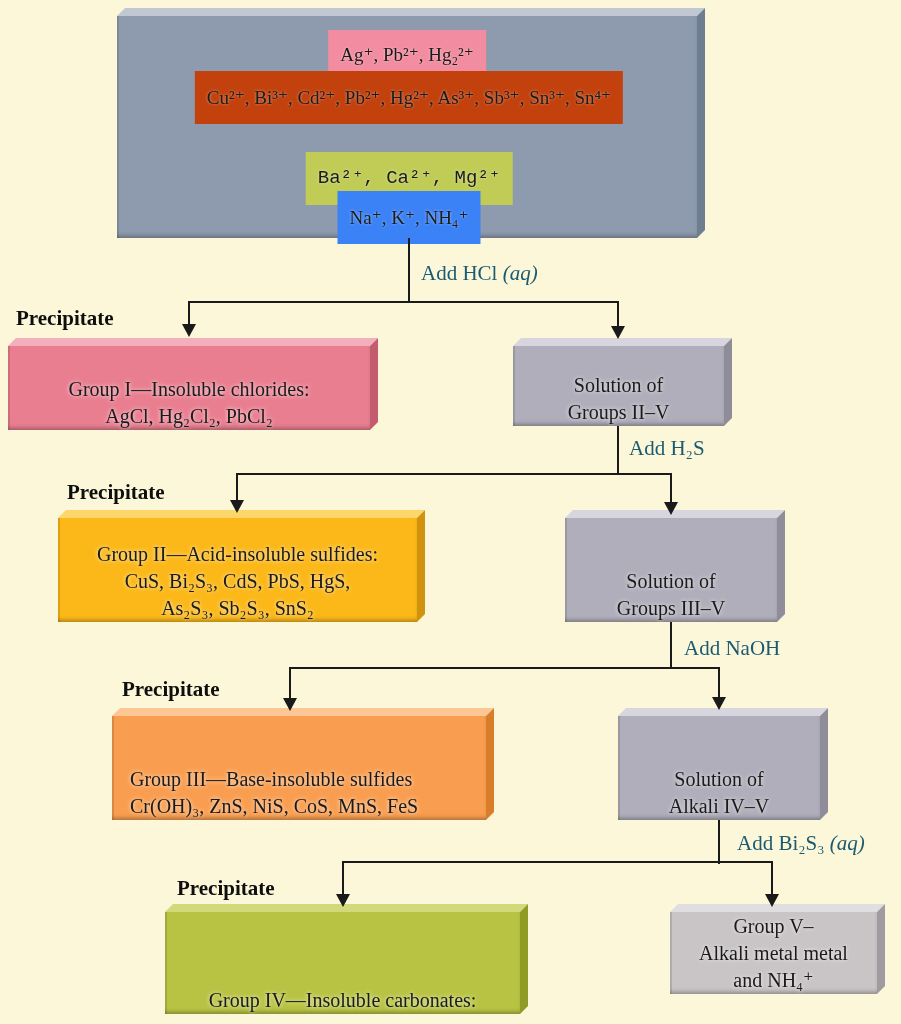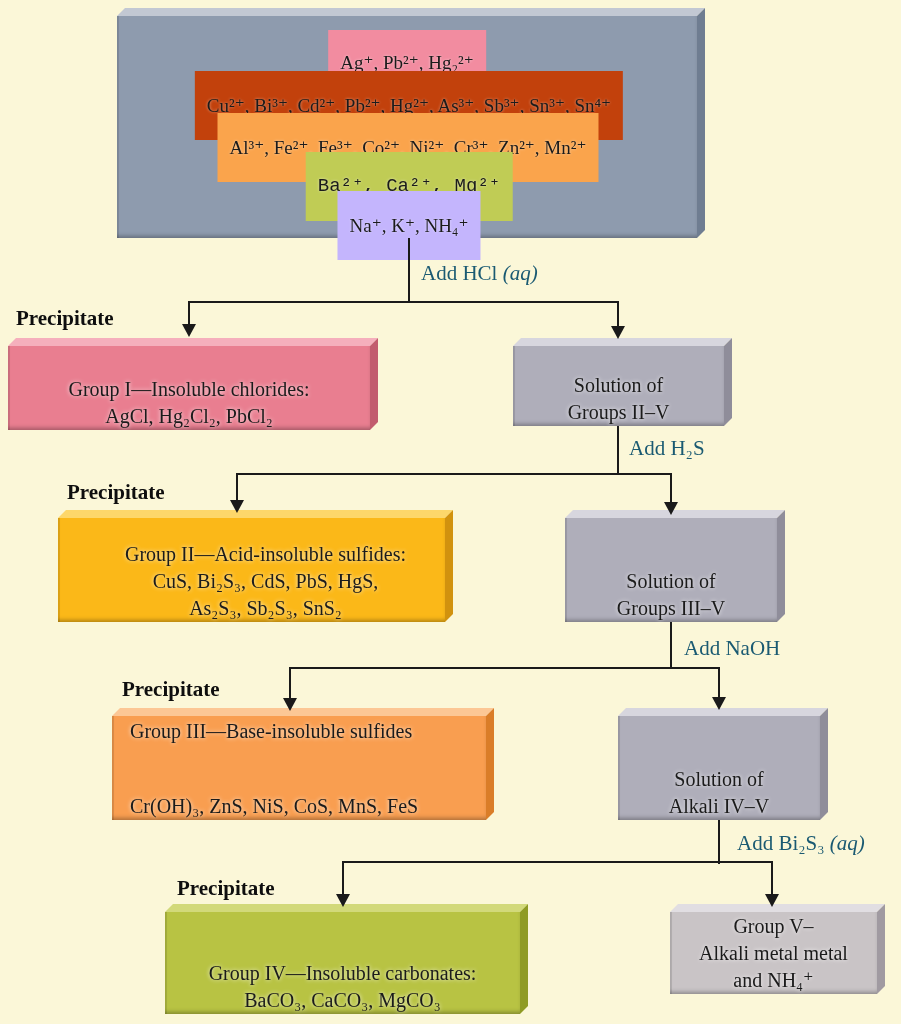--- a/index.html
+++ b/index.html
@@ -18,47 +18,46 @@
     content:"";position:absolute;left:0;top:-8px;width:100%;height:8px;
     background:var(--top);transform:skewX(-45deg);transform-origin:0 100%;
   }
   .b3::after{
     content:"";position:absolute;top:0;right:-8px;width:8px;height:100%;
     background:var(--side);transform:skewY(-45deg);transform-origin:0 0;
   }
   .bl{font-size:20px;line-height:27px;white-space:nowrap;
       text-shadow:0 0 4px rgba(255,255,255,0.9);}
   .left-align{align-items:flex-start;padding-left:18px;}
-  .left-align .bl{text-align:left;margin-top:48px;}
+  .left-align .bl{text-align:left;}
   .strip{
     position:absolute;transform:translateX(-50%);white-space:nowrap;z-index:2;
-    font-size:19px;padding:16px 12px;text-align:center;
+    font-size:19px;padding:8px 12px;text-align:center;
     text-shadow:0 0 3px rgba(255,255,255,0.55);
   }
   .vline{position:absolute;width:2px;background:#1a1a1a;z-index:3;}
   .hline{position:absolute;height:2px;background:#1a1a1a;z-index:3;}
   .ah{position:absolute;width:0;height:0;z-index:3;
       border-left:7px solid transparent;border-right:7px solid transparent;
       border-top:13px solid #1a1a1a;}
   .reagent{position:absolute;font-size:21px;color:#1A5A72;white-space:nowrap;z-index:3;}
   .reagent .aq{font-style:italic;}
   .plabel{position:absolute;font-size:21px;font-weight:bold;color:#0e0e0e;z-index:3;}
 </style>
 </head>
 <body>
 
 <div class="stage">
 
   <div class="b3" style="left:117px;top:16px;width:580px;height:222px;--face:#8E9BAE;--top:#C2C8D3;--side:#6F7D91;"></div>
 
   <div class="strip" style="left:407px;top:30px;height:34px;line-height:34px;background:#F28CA0;">Ag⁺, Pb²⁺, Hg₂²⁺</div>
   <div class="strip" style="left:409px;top:71px;height:37px;line-height:37px;background:#c2410c;">Cu²⁺, Bi³⁺, Cd²⁺, Pb²⁺, Hg²⁺, As³⁺, Sb³⁺, Sn³⁺, Sn⁴⁺</div>
-  <div class="strip" style="left:408px;top:113px;height:37px;line-height:37px;background:#FAA44C;">Al³⁺, Fe²⁺, Fe³⁺, Co²⁺, Ni²⁺, Cr³⁺, Zn²⁺, Mn²⁺</div>
   <div class="strip" style="left:409px;top:152px;height:37px;line-height:37px;background:#C0CC55;font-family:Liberation Mono, monospace;">Ba²⁺, Ca²⁺, Mg²⁺</div>
-  <div class="strip" style="left:409px;top:191px;height:37px;line-height:37px;background:#c4b5fd;">Na⁺, K⁺, NH₄⁺</div>
+  <div class="strip" style="left:409px;top:191px;height:37px;line-height:37px;background:#3b82f6;">Na⁺, K⁺, NH₄⁺</div>
 
   <div class="vline" style="left:408px;top:238px;height:65px;"></div>
   <div class="reagent" style="left:421px;top:261px;">
     <span>Add HCl</span><span class="aq"> (aq)</span>
   </div>
   <div class="hline" style="left:188px;top:301px;width:431px;"></div>
   <div class="vline" style="left:188px;top:301px;height:24px;"></div>
   <div class="ah" style="left:182px;top:324px;"></div>
   <div class="vline" style="left:617px;top:301px;height:26px;"></div>
   <div class="ah" style="left:611px;top:326px;"></div>
@@ -80,21 +79,21 @@
     <span>Add H₂S</span><span class="aq"></span>
   </div>
   <div class="hline" style="left:236px;top:473px;width:436px;"></div>
   <div class="vline" style="left:236px;top:473px;height:28px;"></div>
   <div class="ah" style="left:230px;top:500px;"></div>
   <div class="vline" style="left:670px;top:473px;height:30px;"></div>
   <div class="ah" style="left:664px;top:502px;"></div>
 
   <div class="plabel" style="left:67px;top:480px;">Precipitate</div>
 
-  <div class="b3" style="left:58px;top:518px;width:359px;height:104px;padding-left:28px;--face:#FBB818;--top:#FDD76A;--side:#D1920E;">
+  <div class="b3" style="left:58px;top:518px;width:359px;height:104px;--face:#FBB818;--top:#FDD76A;--side:#D1920E;">
     <div class="bl">Group II—Acid-insoluble sulfides:</div>
     <div class="bl">CuS, Bi₂S₃, CdS, PbS, HgS,</div>
     <div class="bl">As₂S₃, Sb₂S₃, SnS₂</div>
   </div>
 
   <div class="b3" style="left:565px;top:518px;width:212px;height:104px;--face:#AFAEBA;--top:#D7D6DE;--side:#8F8D9A;">
     <div class="bl">Solution of</div>
     <div class="bl">Groups III–V</div>
   </div>
 
@@ -127,21 +126,20 @@
   <div class="hline" style="left:342px;top:861px;width:431px;"></div>
   <div class="vline" style="left:342px;top:861px;height:34px;"></div>
   <div class="ah" style="left:336px;top:894px;"></div>
   <div class="vline" style="left:771px;top:861px;height:34px;"></div>
   <div class="ah" style="left:765px;top:894px;"></div>
 
   <div class="plabel" style="left:177px;top:876px;">Precipitate</div>
 
   <div class="b3" style="left:165px;top:912px;width:355px;height:102px;--face:#B8C343;--top:#D2D97A;--side:#8F9B24;">
     <div class="bl">Group IV—Insoluble carbonates:</div>
-    <div class="bl">BaCO₃, CaCO₃, MgCO₃</div>
   </div>
 
   <div class="b3" style="left:670px;top:912px;width:207px;height:82px;--face:#C9C4C6;--top:#E1DEE2;--side:#A09AA1;">
     <div class="bl">Group V–</div>
     <div class="bl">Alkali metal metal</div>
     <div class="bl">and NH₄⁺</div>
   </div>
 
 </div>
 

